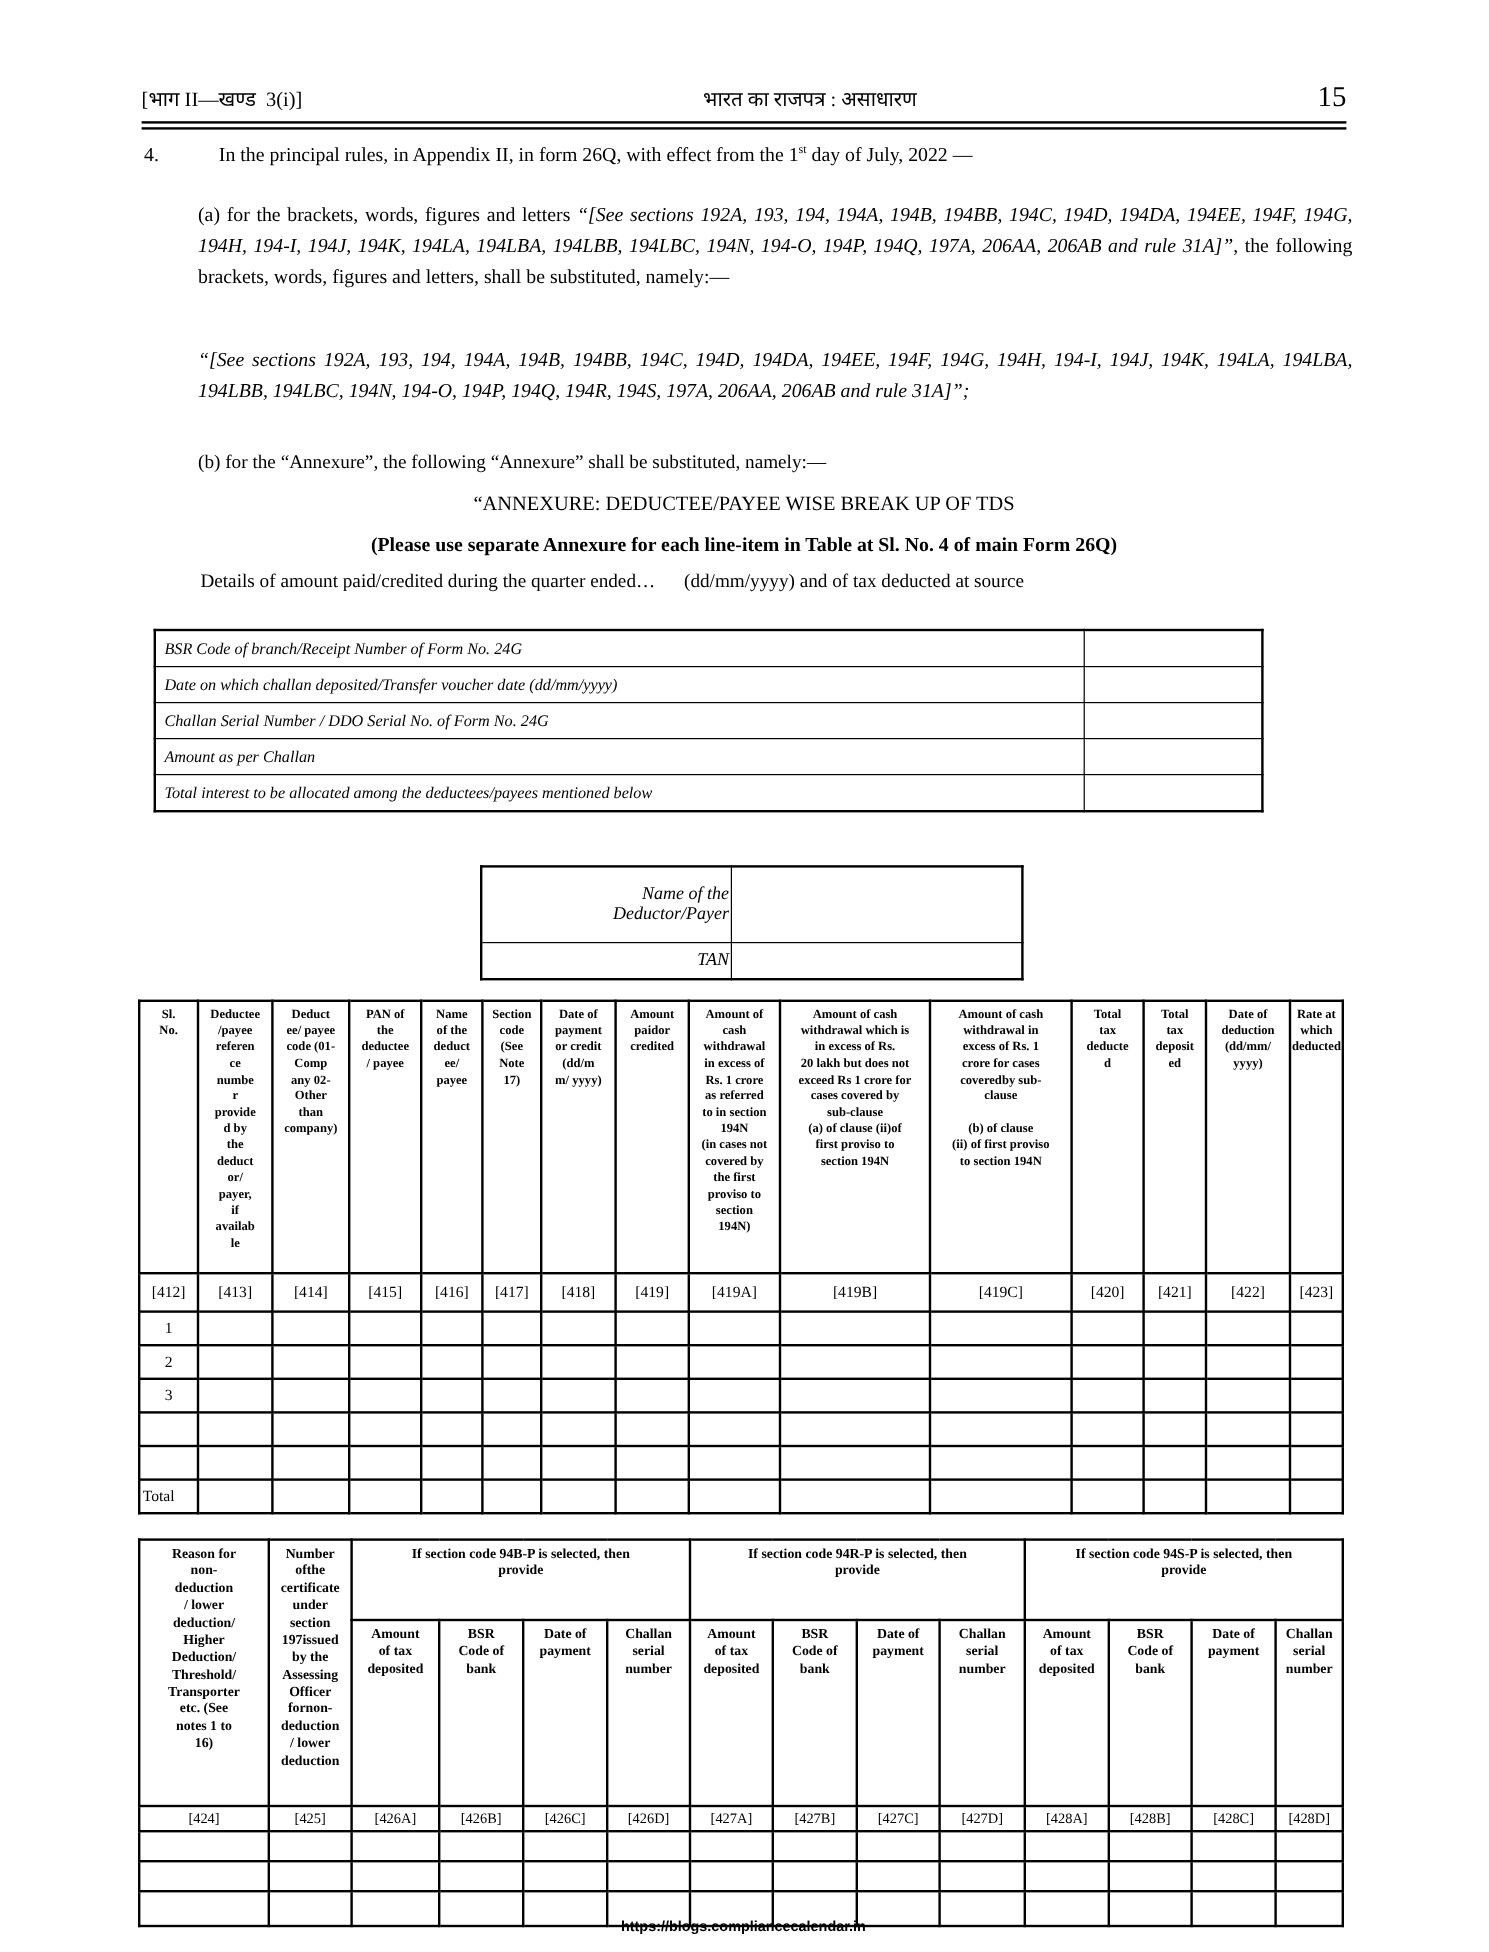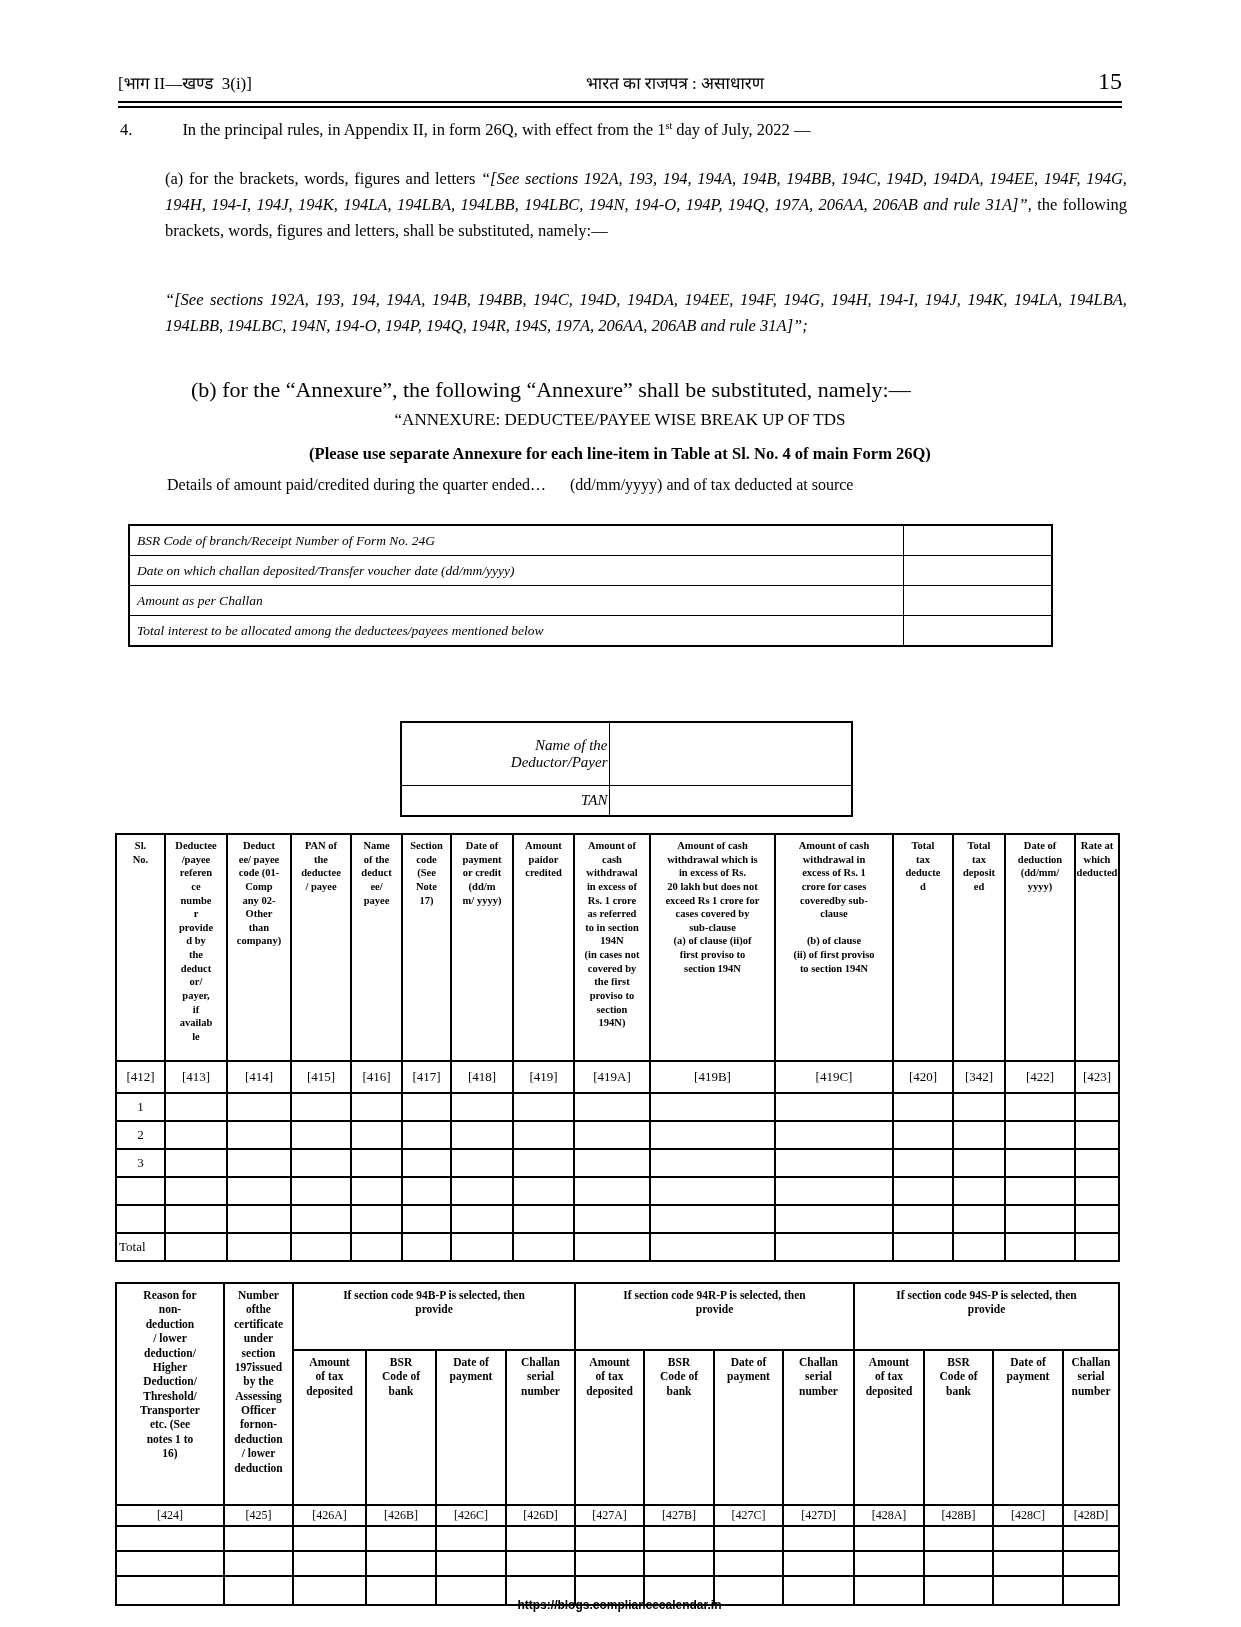--- a/index.html
+++ b/index.html
@@ -21,21 +21,21 @@
 
   
   .para4 { position:absolute; left:120px; top:119px; width:1005px; font-size:16.5px; }
   .para4 .p4-text { margin-left:50px; }
   .para4 sup { font-size:10px; }
   .para-a { position:absolute; left:165px; top:166px; width:962px;
     font-size:16.5px; line-height:1.57; text-align:justify; }
   .para-a .it { font-style:italic; }
   .para-sub { position:absolute; left:165px; top:287px; width:962px;
     font-size:16.5px; line-height:1.6; text-align:justify; font-style:italic; }
-  .para-b { position:absolute; left:165px; top:377px; width:962px; font-size:22px;margin-left:26px; }
+  .para-b { position:absolute; left:165px; top:377px; width:962px; font-size:16px; }
   .annex-title { position:absolute; left:118px; top:410px; width:1004px;
     text-align:center; font-size:17px; }
   .annex-sub { position:absolute; left:118px; top:444px; width:1004px;
     text-align:center; font-size:16.5px; font-weight:bold; }
   .details-line { position:absolute; left:167px; top:476px; font-size:16px; white-space:pre; }
 
   
   table { border-collapse:collapse; table-layout:fixed; }
   .challan-table { position:absolute; left:128px; top:524px; width:923px; border:2px solid #000; }
   .challan-table td { border:1.5px solid #000; height:27px; }
@@ -107,20 +107,24 @@
         <col style="width:774px">
         <col style="width:149px">
       </colgroup>
     <tbody>
         <tr>
           <td class="lbl">BSR Code of branch/Receipt Number of Form No. 24G</td>
           <td></td>
         </tr>
     <tr>
           <td class="lbl">Date on which challan deposited/Transfer voucher date (dd/mm/yyyy)</td>
+          <td></td>
+        </tr>
+    <tr>
+          <td class="lbl">Challan Serial Number / DDO Serial No. of Form No. 24G</td>
           <td></td>
         </tr>
     <tr>
           <td class="lbl">Amount as per Challan</td>
           <td></td>
         </tr>
     <tr>
           <td class="lbl">Total interest to be allocated among the deductees/payees mentioned below</td>
           <td></td>
         </tr>
@@ -268,21 +272,21 @@
       <td class="code">[414]</td>
       <td class="code">[415]</td>
       <td class="code">[416]</td>
       <td class="code">[417]</td>
       <td class="code">[418]</td>
       <td class="code">[419]</td>
       <td class="code">[419A]</td>
       <td class="code">[419B]</td>
       <td class="code">[419C]</td>
       <td class="code">[420]</td>
-      <td class="code">[342]</td>
+      <td class="code">[421]</td>
       <td class="code">[422]</td>
       <td class="code">[423]</td>
     </tr>
     <tr class="body-row">
           <td class="rownum">1</td>
           <td></td>
           <td></td>
           <td></td>
           <td></td>
           <td></td>

